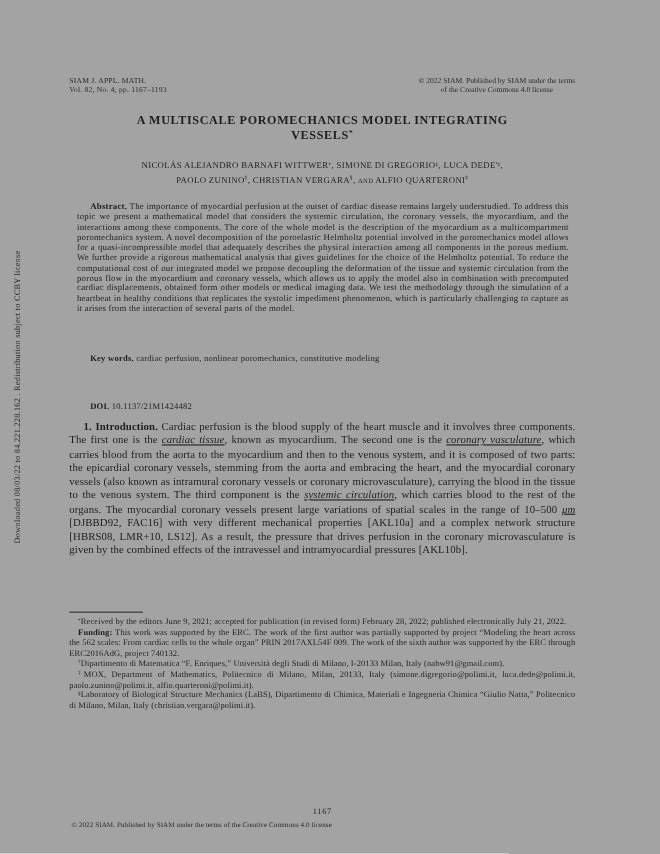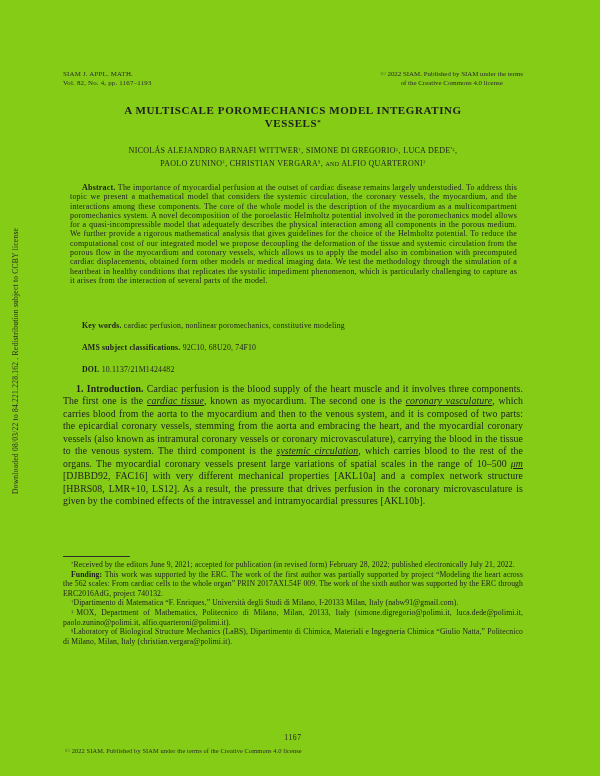--- a/index.html
+++ b/index.html
@@ -1,17 +1,17 @@
 <!DOCTYPE html>
 <html><head>
 <meta charset="utf-8">
 <style>
   html,body{margin:0;padding:0;background:#e9e9e9;}
   .page{
-    position:relative;width:600px;height:776px;background:#84cc16;
+    position:relative;width:600px;height:776px;background:#a3a3a3;
     font-family:"Liberation Serif","DejaVu Serif",serif;color:#1e1e1e;
     overflow:hidden;margin:0 auto;
   }
   .b{font-weight:bold;text-align:center;}
   .i{font-style:italic;text-decoration:underline;}
   .sc{font-variant:small-caps;}
   .sup{font-size:62%;position:relative;top:-0.45em;line-height:0;}
   .download-note{
     position:absolute;left:11px;top:494px;transform:rotate(-90deg);
     transform-origin:0 0;white-space:nowrap;font-size:7.6px;
@@ -86,21 +86,20 @@
 
   <div class="authors">
     <div><span>NICOLÁS ALEJANDRO BARNAFI WITTWER</span><span class="sup">†</span><span>, SIMONE DI GREGORIO</span><span class="sup">‡</span><span>, LUCA DEDE'</span><span class="sup">‡</span><span>,</span></div>
     <div><span>PAOLO ZUNINO</span><span class="sup">‡</span><span>, CHRISTIAN VERGARA</span><span class="sup">§</span><span>, </span><span class="sc">and</span><span> ALFIO QUARTERONI</span><span class="sup">‡</span></div>
   </div>
 
   <div class="abstract"><span class="b">Abstract. </span><span>The importance of myocardial perfusion at the outset of cardiac disease remains largely understudied. To address this topic we present a mathematical model that considers the systemic circulation, the coronary vessels, the myocardium, and the interactions among these components. The core of the whole model is the description of the myocardium as a multicompartment poromechanics system. A novel decomposition of the poroelastic Helmholtz potential involved in the poromechanics model allows for a quasi-incompressible model that adequately describes the physical interaction among all components in the porous medium. We further provide a rigorous mathematical analysis that gives guidelines for the choice of the Helmholtz potential. To reduce the computational cost of our integrated model we propose decoupling the deformation of the tissue and systemic circulation from the porous flow in the myocardium and coronary vessels, which allows us to apply the model also in combination with precomputed cardiac displacements, obtained form other models or medical imaging data. We test the methodology through the simulation of a heartbeat in healthy conditions that replicates the systolic impediment phenomenon, which is particularly challenging to capture as it arises from the interaction of several parts of the model.</span></div>
 
   <div class="metaline kw"><span class="b">Key words. </span><span>cardiac perfusion, nonlinear poromechanics, constitutive modeling</span></div>
 
-  <div class="metaline ams"><span class="b">AMS subject classifications. </span><span>92C10, 68U20, 74F10</span></div>
 
   <div class="metaline doi"><span class="b">DOI. </span><span>10.1137/21M1424482</span></div>
 
   <div class="intro"><span class="b">1. Introduction. </span><span>Cardiac perfusion is the blood supply of the heart muscle and it involves three components. The first one is the </span><span class="i">cardiac tissue</span><span>, known as myocardium. The second one is the </span><span class="i">coronary vasculature</span><span>, which carries blood from the aorta to the myocardium and then to the venous system, and it is composed of two parts: the epicardial coronary vessels, stemming from the aorta and embracing the heart, and the myocardial coronary vessels (also known as intramural coronary vessels or coronary microvasculature), carrying the blood in the tissue to the venous system. The third component is the </span><span class="i">systemic circulation</span><span>, which carries blood to the rest of the organs. The myocardial coronary vessels present large variations of spatial scales in the range of 10–500 </span><span class="i">μm</span><span> [DJBBD92, FAC16] with very different mechanical properties [AKL10a] and a complex network structure [HBRS08, LMR+10, LS12]. As a result, the pressure that drives perfusion in the coronary microvasculature is given by the combined effects of the intravessel and intramyocardial pressures [AKL10b].</span></div>
 
   <div class="fnrule"></div>
 
   <div class="footnotes">
     <p><span class="sup">*</span><span>Received by the editors June 9, 2021; accepted for publication (in revised form) February 28, 2022; published electronically July 21, 2022.</span></p>
     <p><span class="b">Funding: </span><span>This work was supported by the ERC. The work of the first author was partially supported by project “Modeling the heart across the 562 scales: From cardiac cells to the whole organ” PRIN 2017AXL54F 009. The work of the sixth author was supported by the ERC through ERC2016AdG, project 740132.</span></p>

